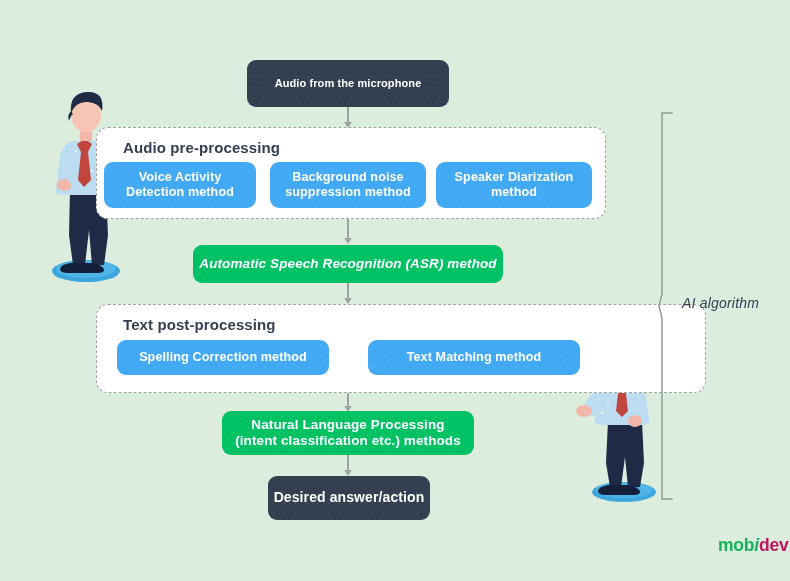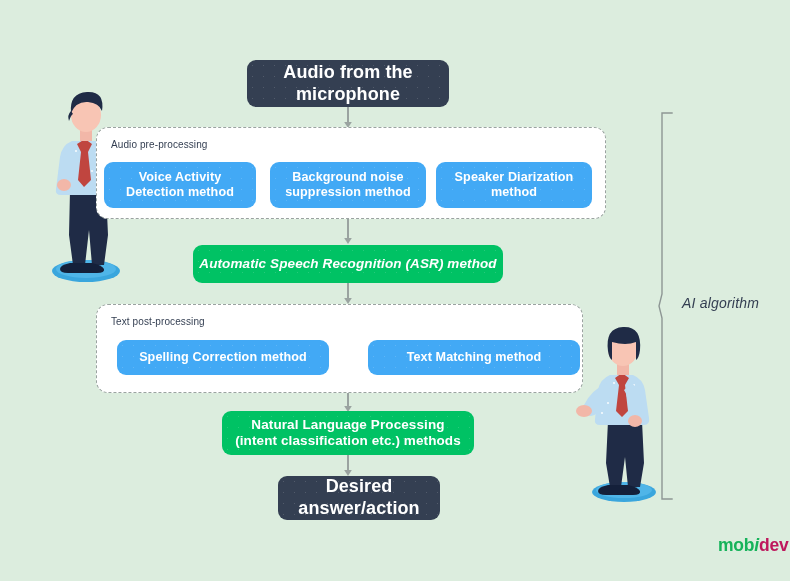--- a/index.html
+++ b/index.html
@@ -32,21 +32,21 @@
     justify-content: center;
     text-align: center;
     line-height: 1.22;
   }
 
   
   .box-dark {
     background: #343f52;
     color: #ffffff;
     border-radius: 9px;
-    font-size: 18px;
+    font-size: 11px;
     font-weight: 700;
     letter-spacing: .1px;
   }
 
   
   .box-green {
     background: #00c264;
     color: #ffffff;
     border-radius: 9px;
     font-size: 13.5px;
@@ -68,25 +68,25 @@
   
   .group {
     position: absolute;
     box-sizing: border-box;
     background: #ffffff;
     border: 1.4px dashed #9aa3a0;
     border-radius: 12px;
   }
   .group-title {
     position: absolute;
-    left: 14px;
+    left: 26px;
     top: 11px;
-    font-size: 10px;
+    font-size: 15px;
     color: #343f52;
-    font-weight: 400;
+    font-weight: 700;
     letter-spacing: .1px;
   }
 
   
   .arrow {
     position: absolute;
     width: 12px;
   }
 
   
@@ -250,21 +250,21 @@
   <div class="node box-green" style="left:193px; top:245px; width:310px; height:38px;font-style:italic;">
     <div class="dots"></div>
     <span>Automatic Speech Recognition (ASR) method</span>
   </div>
 
   <svg class="arrow" style="left:342px; top:283px;" width="12" height="22" viewBox="0 0 12 22">
     <line x1="6" y1="0" x2="6" y2="16" stroke="#9aa3a0" stroke-width="2"></line>
     <path d="M2.2 15 L6 21 L9.8 15 Z" fill="#9aa3a0"></path>
   </svg>
 
-  <div class="group" style="left:96px; top:304px; width:487px; height:89px;">
+  <div class="group" style="left:96px; top:304px; width:610px; height:89px;">
     <div class="group-title">Text post-processing</div>
   </div>
 
   <div class="node pill-blue" style="left:117px; top:340px; width:212px; height:35px;">
     <div class="dots"></div>
     <span>Spelling Correction method</span>
   </div>
 
   <div class="node pill-blue" style="left:368px; top:340px; width:212px; height:35px;">
     <div class="dots"></div>
@@ -279,21 +279,21 @@
   <div class="node box-green" style="left:222px; top:411px; width:252px; height:44px;">
     <div class="dots"></div>
     <span><span>Natural Language Processing</span><br><span>(intent classification etc.) methods</span></span>
   </div>
 
   <svg class="arrow" style="left:342px; top:455px;" width="12" height="22" viewBox="0 0 12 22">
     <line x1="6" y1="0" x2="6" y2="16" stroke="#9aa3a0" stroke-width="2"></line>
     <path d="M2.2 15 L6 21 L9.8 15 Z" fill="#9aa3a0"></path>
   </svg>
 
-  <div class="node box-dark" style="left:278px; top:476px; width:162px; height:44px; font-size:18px;">
+  <div class="node box-dark" style="left:268px; top:476px; width:162px; height:44px; font-size:14px;">
     <div class="dots"></div>
     <span>Desired answer/action</span>
   </div>
 
   <svg id="bracket" viewBox="0 0 26 388" preserveAspectRatio="none">
     <path d="M14 1 L4 1 L4 182 L1 194 L4 206 L4 387 L14 387" fill="none" stroke="#8d9694" stroke-width="1.4" stroke-linecap="square" stroke-linejoin="miter" transform="translate(8,0) scale(1,1)"></path>
     <path d="M22 1 L12 1 L12 182 L2 194 L12 206 L12 387 L22 387" fill="none" stroke="#8d9694" stroke-width="1.4" opacity="0"></path>
   </svg>
   <div id="bracket-label">AI algorithm</div>
 

